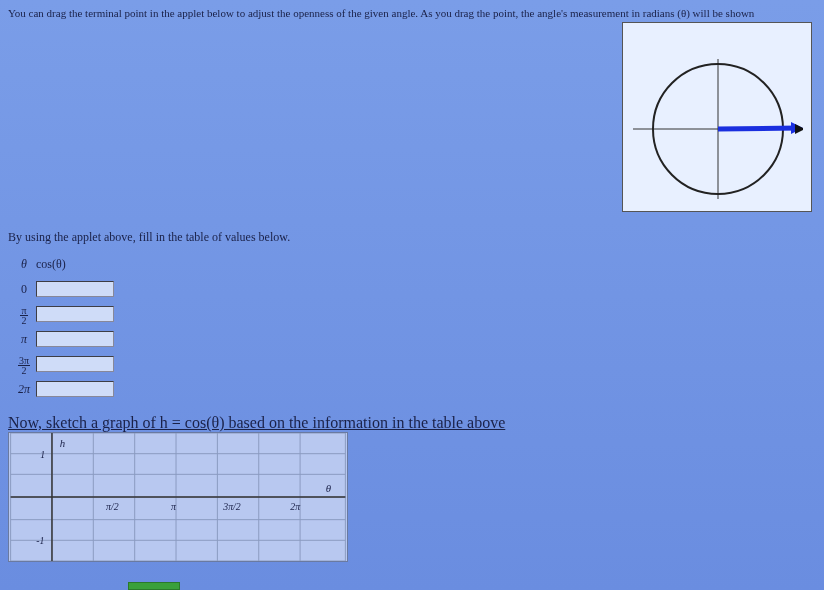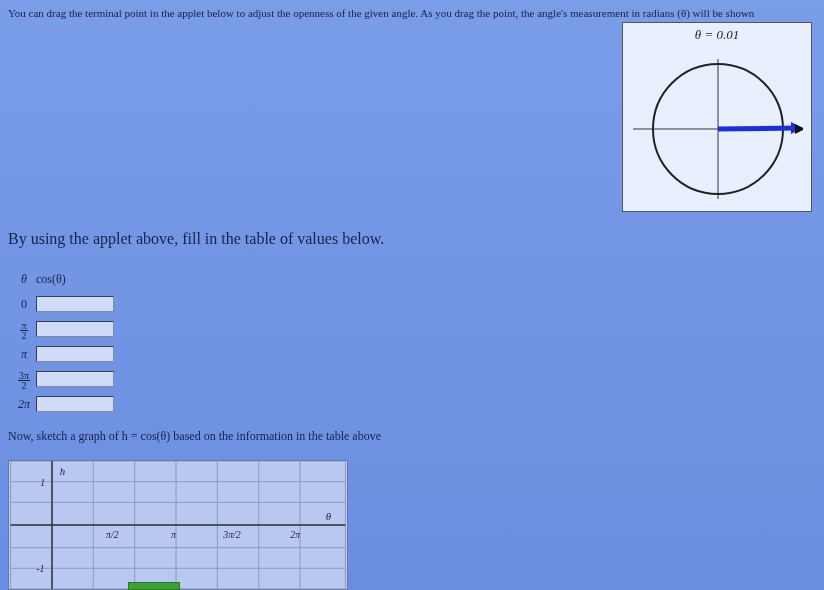--- a/index.html
+++ b/index.html
@@ -21,36 +21,36 @@
     width: 190px; height: 190px;
     background: #e8f0ff;
     border: 1px solid #555;
   }
   .theta-label {
     position: absolute; top: 4px; left: 0; right: 0;
     text-align: center; font-size: 13px; font-style: italic;
     color: #222;
   }
   .circle-svg { position: absolute; top: 26px; left: 10px; width: 170px; height: 160px; }
-  .section-text { font-size: 16px; margin-top: 210px; margin-bottom: 20px; }
+  .section-text { font-size: 12px; margin-top: 210px; margin-bottom: 8px; }
   .table-values { display: flex; flex-direction: column; gap: 3px; margin-left: 4px; }
   .table-row { display: flex; align-items: center; height: 22px; }
   .th-cell { width: 24px; font-size: 12px; text-align: center; }
   .frac { display: inline-flex; flex-direction: column; align-items: center; line-height: 0.9; font-size: 10px; }
   .frac .num { border-bottom: 1px solid #1a2148; padding: 0 1px; }
   .frac .den { padding: 0 1px; }
   .input-box {
     width: 78px; height: 16px;
     background: #cfdcf8;
     border: 1px inset #889;
     font-size: 11px;
     padding: 0 2px;
     color: #222;
   }
-  .graph-instruction { font-size: 12px; margin-top: 14px; margin-bottom: 16px; }
+  .graph-instruction { font-size: 16px; margin-top: 14px; margin-bottom: 0; text-decoration: underline; }
   .graph-area {
     position: relative;
     width: 340px; height: 130px;
     background: #b8c8f0;
     border: 1px solid #6a7aa0;
   }
   .graph-svg { width: 100%; height: 100%; }
   .italic { font-style: italic; }
   .header-row .th-cell { font-weight: normal; }
   .green-strip {
@@ -60,21 +60,20 @@
     background: #3aa03a;
     border: 1px solid #2a7a2a;
   }
 </style>
 </head>
 <body>
 
 <div class="instruction-top">You can drag the terminal point in the applet below to adjust the openness of the given angle. As you drag the point, the angle's measurement in radians (θ) will be shown</div>
 
 <div class="applet-area">
-  <div class="theta-label">θ = 0.01</div>
   <svg class="circle-svg" viewBox="0 0 170 160">
     <line x1="0" y1="80" x2="170" y2="80" stroke="#333" stroke-width="1"></line>
     <line x1="85" y1="10" x2="85" y2="150" stroke="#333" stroke-width="1"></line>
     <circle cx="85" cy="80" r="65" fill="none" stroke="#222" stroke-width="2"></circle>
     <line x1="85" y1="80" x2="165" y2="79" stroke="#1a2fdf" stroke-width="5"></line>
     <polygon points="158,73 170,79 158,85" fill="#1a2fdf"></polygon>
     <polygon points="162,75 172,80 162,85" fill="#111"></polygon>
   </svg>
 </div>
 

